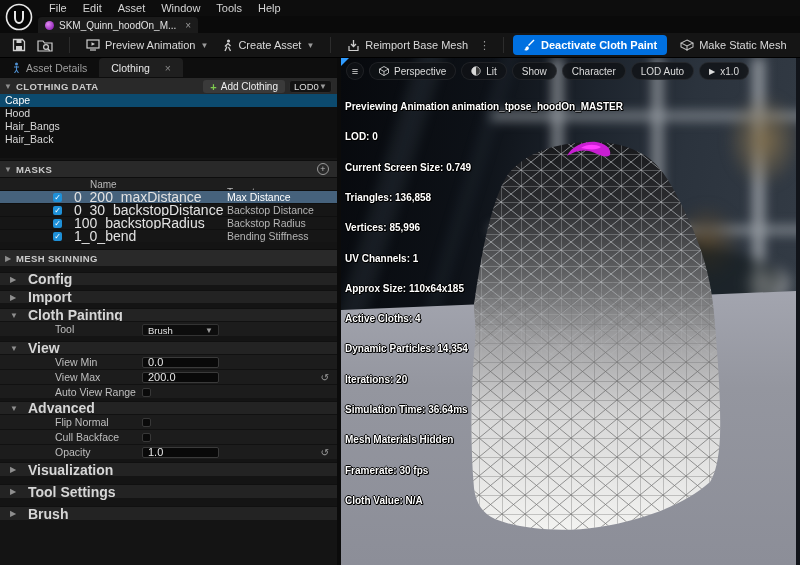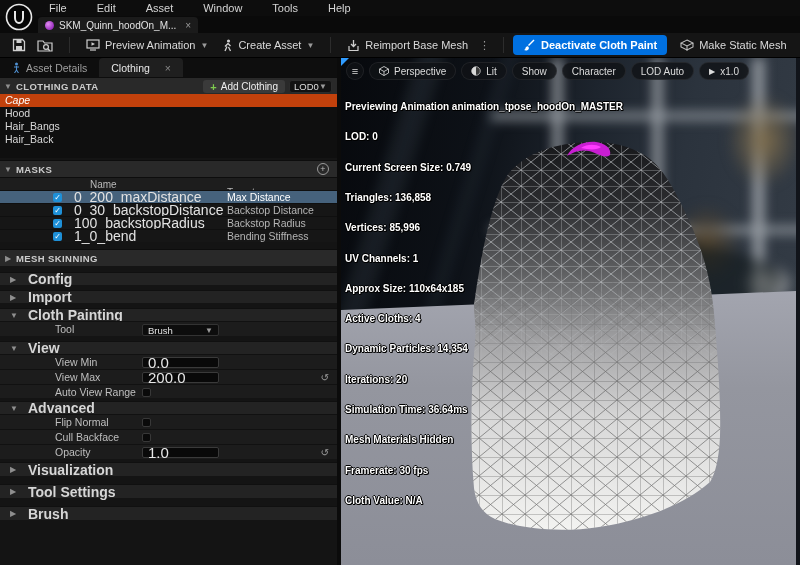--- a/index.html
+++ b/index.html
@@ -3,21 +3,21 @@
 <meta charset="utf-8">
 <style>
   * { margin:0; padding:0; box-sizing:border-box; }
   html,body { width:800px; height:565px; overflow:hidden; background:#0b0b0b;
     font-family:"Liberation Sans","DejaVu Sans",sans-serif; }
   .app { position:relative; width:800px; height:565px; background:#0d0d0d; color:#d8d8d8; }
 
   
   .logo { position:absolute; left:5px; top:3px; width:28px; height:28px; z-index:5; }
   .menubar { position:absolute; left:0; top:0; width:800px; height:16px; display:flex;
-    align-items:center; gap:16px; padding-left:42px; background:#0d0d0d; }
+    align-items:center; gap:2px; padding-left:42px; background:#0d0d0d; }
   .menubar span { font-size:11px; color:#d4d4d4; padding:1px 7px; cursor:default; }
   .tabrow { position:absolute; left:0; top:16px; width:800px; height:17px; background:#0a0a0a; }
   .doc-tab { position:absolute; left:38px; top:1px; height:16px; min-width:118px;
     background:#1b1b1b; border-radius:4px 4px 0 0; display:flex; align-items:center;
     gap:5px; padding:0 7px; font-size:10px; color:#e2e2e2; }
   .doc-tab .asset-dot { width:9px; height:9px; border-radius:50%;
     background:radial-gradient(circle at 35% 35%, #e08cf0, #9b2fc0 70%); }
   .doc-tab .x { color:#9a9a9a; font-size:10px; margin-left:4px; }
 
   
@@ -45,21 +45,21 @@
   .ptab.active { background:#1f1f1f; color:#e8e8e8; border-radius:4px 4px 0 0; }
   .ptab .x { color:#8a8a8a; margin-left:10px; }
 
   .hdr1 { height:17px; background:#292929; display:flex; align-items:center; position:relative;
     border-top:1px solid #0d0d0d; }
   .hdr1 .arr { width:16px; text-align:center; color:#8f8f8f; font-size:8px; }
   .hdr1 .cap { font-size:9.5px; font-weight:bold; letter-spacing:.4px; color:#cccccc; }
 
   .clist { height:64px; background:#0f0f0f; }
   .citem { height:13px; line-height:13px; padding-left:5px; font-size:10.5px; color:#d8d8d8; }
-  .citem.sel { background:#c2410c; color:#fff;font-style:italic; }
+  .citem.sel { background:#0c4a6e; color:#fff; }
 
   .add-btn { position:absolute; right:52px; top:2px; height:13px; background:#3a3a3a;
     border-radius:3px; display:flex; align-items:center; gap:4px; padding:0 7px;
     font-size:10px; color:#eee; }
   .add-btn .plus { color:#7ecb4f; font-weight:bold; font-size:11px; line-height:10px; }
   .lod-dd { position:absolute; right:5px; top:2px; height:13px; width:43px; background:#121212;
     border:1px solid #2c2c2c; border-radius:3px; display:flex; align-items:center;
     justify-content:space-between; padding:0 4px; font-size:9.5px; color:#ddd; }
   .plus-circ { position:absolute; right:8px; top:2px; width:12px; height:12px; border-radius:50%;
     border:1px solid #9a9a9a; color:#bbb; font-size:9px; line-height:10px; text-align:center; }
@@ -76,21 +76,21 @@
   .cbx { position:absolute; left:53px; top:2px; width:9px; height:9px; border-radius:2px;
     background:#1e90d8; color:#fff; font-size:8px; line-height:9px; text-align:center; font-weight:bold; }
 
   .cat { height:13px; background:#232323; border-top:1px solid #101010; display:flex;
     align-items:center; }
   .cat .arr { width:16px; padding-left:10px; color:#8f8f8f; font-size:8px; }
   .cat .lbl { font-size:14px; font-weight:bold; color:#d6d6d6; margin-left:12px; }
   .prow { height:15px; background:#1c1c1c; border-top:1px solid #111; position:relative; }
   .prow .lbl { position:absolute; left:55px; top:0; line-height:15px; font-size:10.5px; color:#bfbfbf; }
   .inp { position:absolute; left:142px; top:2px; width:77px; height:11px; background:#090909;
-    border:1px solid #3a3a3a; border-radius:2px; font-size:15px; color:#e6e6e6;
+    border:1px solid #3a3a3a; border-radius:2px; font-size:11px; color:#e6e6e6;
     line-height:9px; padding:0 0 0 5px; display:flex; align-items:center; }
   .pcbx { position:absolute; left:142px; top:3px; width:9px; height:9px; background:#0a0a0a;
     border:1px solid #383838; border-radius:2px; }
   .reset { position:absolute; right:8px; top:0; line-height:15px; color:#9a9a9a; font-size:10px; }
   .dd { position:absolute; left:142px; top:2px; width:77px; height:12px; background:#0d0d0d;
     border:1px solid #333; border-radius:2px; display:flex; align-items:center;
     justify-content:space-between; padding:0 5px; font-size:9.5px; color:#e2e2e2; }
 
   
   .vp { position:relative; flex:1; overflow:hidden; background:#11141a; }

